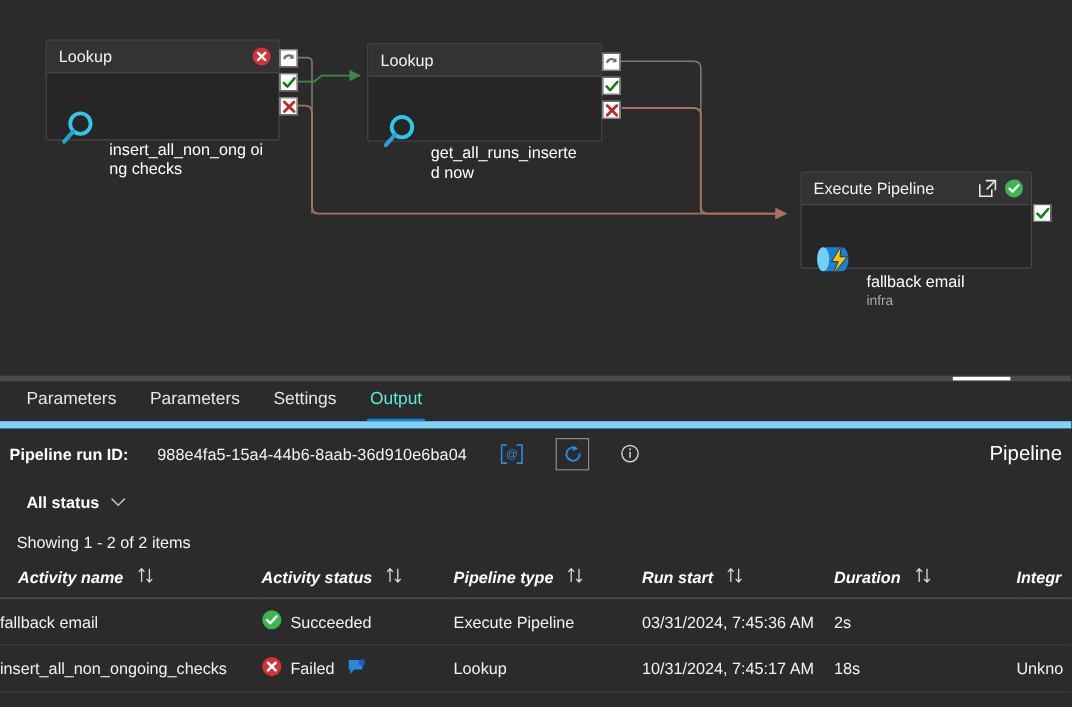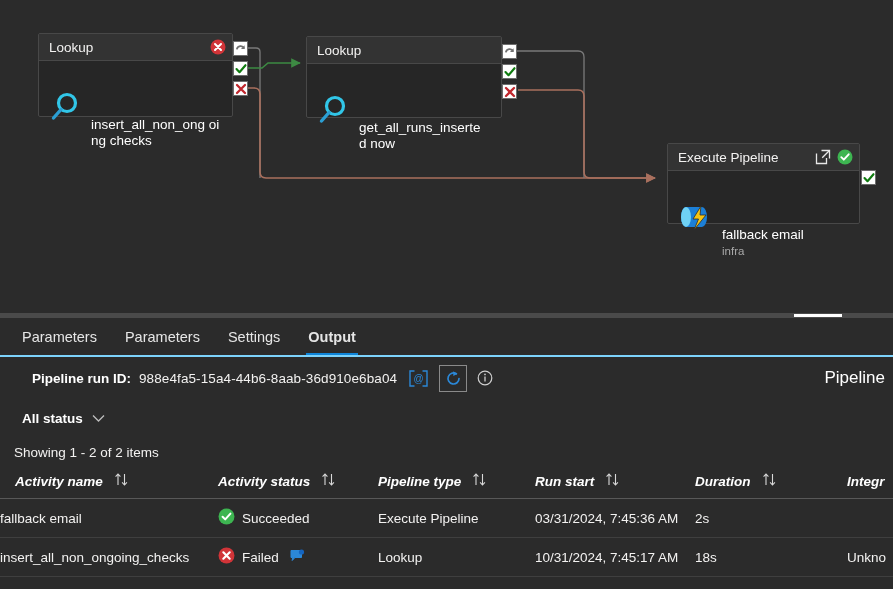--- a/index.html
+++ b/index.html
@@ -82,46 +82,45 @@
     background: #ffffff;
   }
 
   
   .panel { background: #2b2b2b; height: 271px; position: relative; }
 
   .tabs {
     display: flex; align-items: flex-end;
     height: 39px;
     padding-left: 8px;
-    border-bottom: 2px solid #7dd3fc;
+    border-bottom: 6px solid #7dd3fc;
   }
   .tab {
     position: relative;
     padding: 0 14px 9px 14px;
     font-size: 14.5px;
     color: #e6e6e6;
     line-height: 18px;
     cursor: pointer;
     white-space: nowrap;
   }
-  .tab.active { font-weight: bold; color: #e5e5e5; text-align: right; }
+  .tab.active { font-weight: normal; color: #5eead4; text-align: right; }
   .tab.active::after {
     content: "";
     position: absolute;
     left: 12px; right: 12px; bottom: 0;
     height: 2px;
     background: #0f85d9;
   }
 
   .runid-row {
     display: flex; align-items: center;
     height: 42px;
     padding: 0 8px 0 8px;
-    gap: 0;
-    margin-left: 24px;
+    gap: 16px;
   }
   .runid-label { font-size: 13.5px; font-weight: bold; color:#ffffff; }
   .runid-value { font-size: 13.5px; color:#f3f2f1; margin-left: 8px; letter-spacing: .1px; }
   .icon-btn {
     display: flex; align-items:center; justify-content:center;
     cursor: pointer;
   }
   .copy-btn  { width: 22px; height: 22px; margin-left: 10px; }
   .refresh-btn {
     width: 28px; height: 27px; margin-left: 10px;

